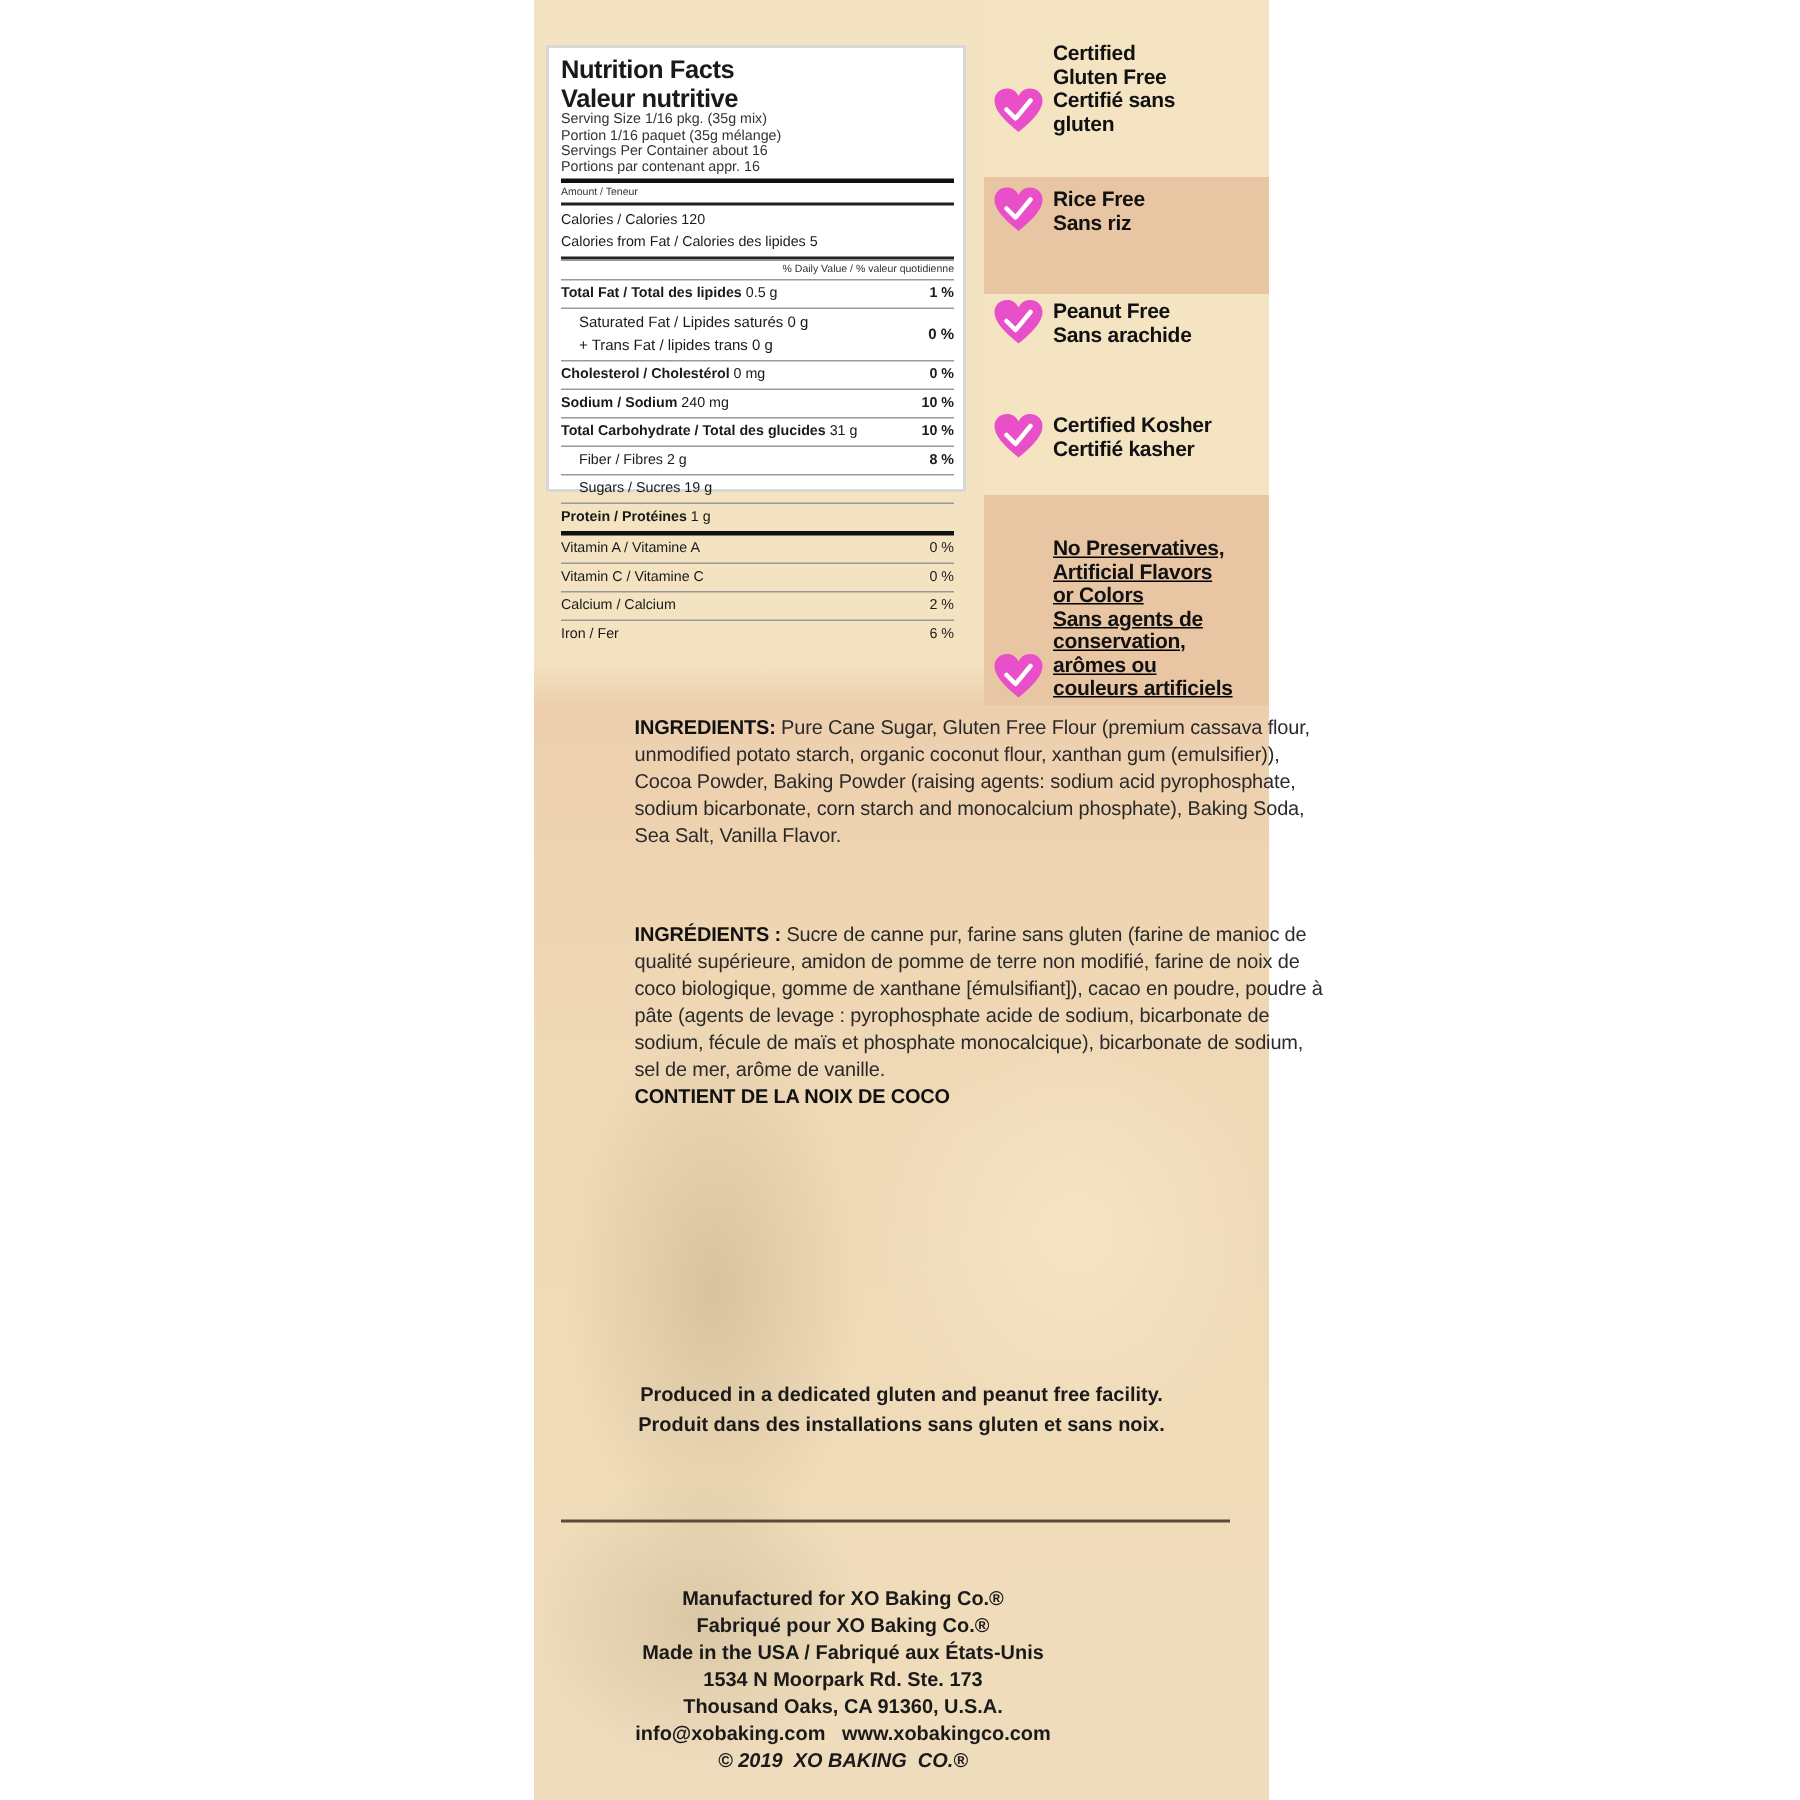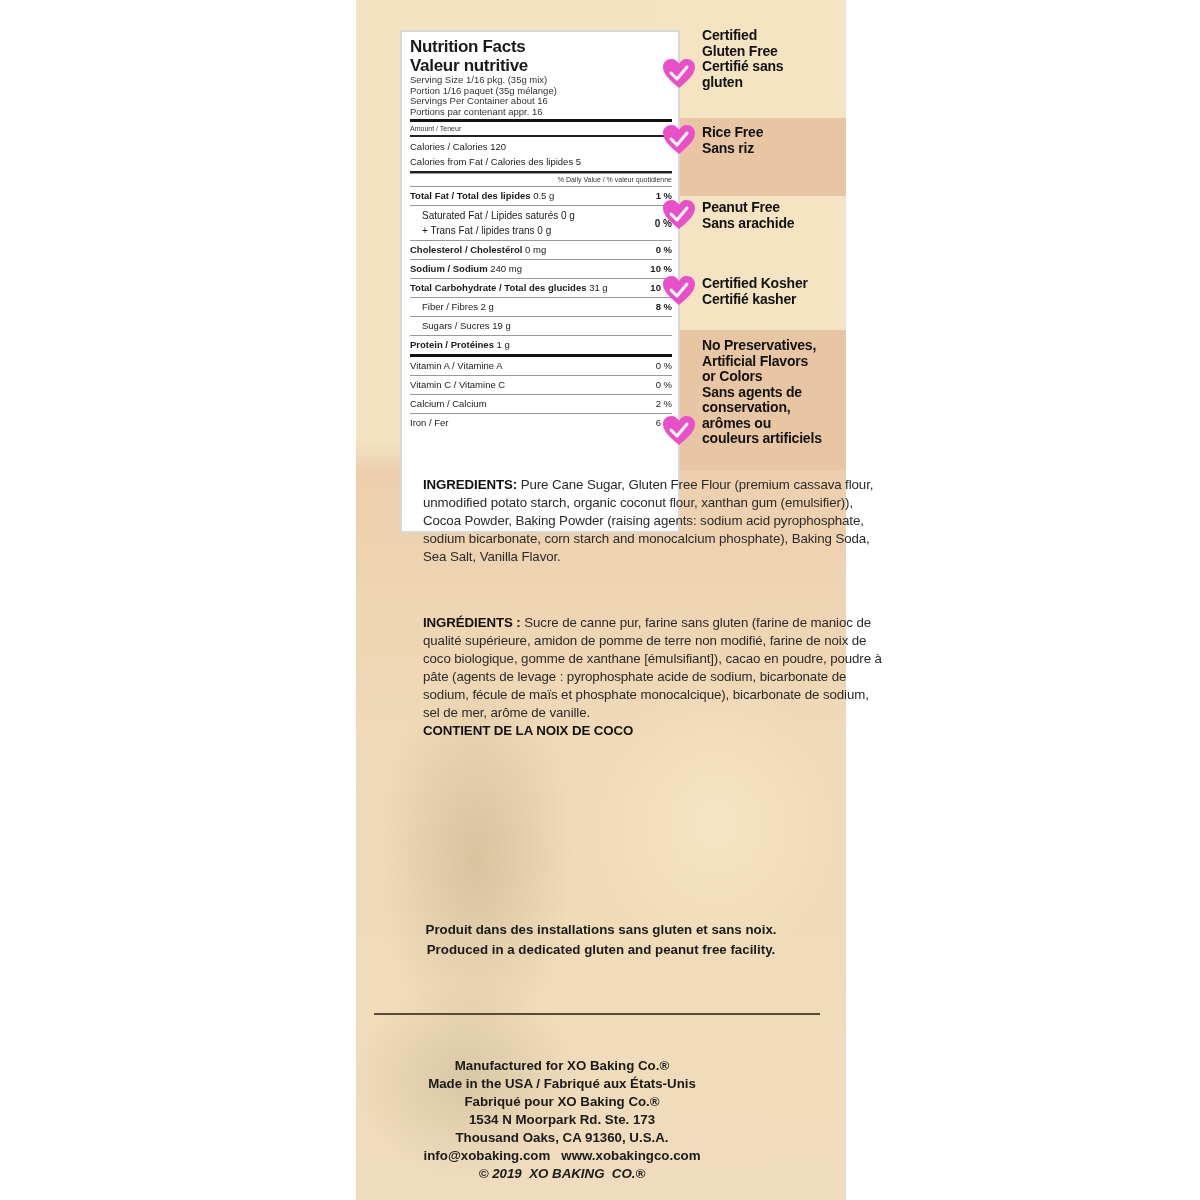--- a/index.html
+++ b/index.html
@@ -16,23 +16,23 @@
         radial-gradient(ellipse 160px 140px at 110px 1080px, rgba(175,160,125,0.35), rgba(175,160,125,0) 70%),
         linear-gradient(180deg, #f3e3c0 0px, #f3e3c0 440px, #edcfae 470px, #efd5b2 600px, #efdab8 760px, #f0dcb9 1000px, #efdcbd 1200px);
     }
     
     .band { position: absolute; left: 300px; width: 190px; }
     .band.cream { background: #f4e4c1; }
     .band.peach { background: #e9c6a3; }
 
     
     .nf {
-      position: absolute; left: 8px; top: 30px; width: 280px; height: 503px;
+      position: absolute; left: 8px; top: 30px; width: 280px; height: 298px;
       background: #ffffff; border: 2px solid #d8d8d8; box-sizing: border-box;
-      padding: 5px 6px 0 8px; color: #1a1a1a; margin-left: 36px;
+      padding: 5px 6px 0 8px; color: #1a1a1a;
     }
     .nf-title { font-weight: bold; font-size: 17px; line-height: 19px; letter-spacing: -0.3px; }
     .nf-small { font-size: 9.5px; line-height: 10.5px; color: #333; }
     .rule-thick { border-top: 3px solid #111; margin: 2px 0 2px 0; }
     .rule-med { border-top: 2px solid #222; margin: 2px 0; }
     .nf-amount { font-size: 7px; line-height: 9px; color: #333; }
     .nf-row {
       display: flex; justify-content: space-between; align-items: center;
       font-size: 9.5px; line-height: 18px; border-top: 1px solid #999;
     }
@@ -191,21 +191,21 @@
     <svg class="heart" viewBox="0 0 34 32">
       <path d="M17 30 C 6 21, 1 15, 1 9 C 1 4, 5 1, 9.5 1 C 13 1, 15.5 3, 17 6 C 18.5 3, 21 1, 24.5 1 C 29 1, 33 4, 33 9 C 33 15, 28 21, 17 30 Z" fill="#e84fc8"></path>
       <path d="M9 15 L15 21 L25 9" stroke="#ffffff" stroke-width="3" fill="none" stroke-linecap="round" stroke-linejoin="round"></path>
     </svg>
     <div class="badge-text">
       <div>Certified Kosher</div>
       <div>Certifié kasher</div>
     </div>
   </div>
 
-  <div class="badge" style="top:338px;">
+  <div class="badge" style="top:358px;text-decoration:underline;">
     <svg class="heart" viewBox="0 0 34 32">
       <path d="M17 30 C 6 21, 1 15, 1 9 C 1 4, 5 1, 9.5 1 C 13 1, 15.5 3, 17 6 C 18.5 3, 21 1, 24.5 1 C 29 1, 33 4, 33 9 C 33 15, 28 21, 17 30 Z" fill="#e84fc8"></path>
       <path d="M9 15 L15 21 L25 9" stroke="#ffffff" stroke-width="3" fill="none" stroke-linecap="round" stroke-linejoin="round"></path>
     </svg>
     <div class="badge-text">
       <div>No Preservatives,</div>
       <div>Artificial Flavors</div>
       <div>or Colors</div>
       <div>Sans agents de</div>
       <div>conservation,</div>
@@ -217,28 +217,28 @@
   <div class="ing" style="top:476px;">
     <b>INGREDIENTS:</b><span> Pure Cane Sugar, Gluten Free Flour (premium cassava flour, unmodified potato starch, organic coconut flour, xanthan gum (emulsifier)), Cocoa Powder, Baking Powder (raising agents: sodium acid pyrophosphate, sodium bicarbonate, corn starch and monocalcium phosphate), Baking Soda, Sea Salt, Vanilla Flavor.</span>
   </div>
 
   <div class="ing" style="top:614px;">
     <b>INGRÉDIENTS :</b><span> Sucre de canne pur, farine sans gluten (farine de manioc de qualité supérieure, amidon de pomme de terre non modifié, farine de noix de coco biologique, gomme de xanthane [émulsifiant]), cacao en poudre, poudre à pâte (agents de levage : pyrophosphate acide de sodium, bicarbonate de sodium, fécule de maïs et phosphate monocalcique), bicarbonate de sodium, sel de mer, arôme de vanille.</span>
     <div class="allergen">CONTIENT DE LA NOIX DE COCO</div>
   </div>
 
   <div class="facility">
+    <div>Produced in a dedicated gluten and peanut free facility.</div>
     <div>Produit dans des installations sans gluten et sans noix.</div>
-    <div>Produced in a dedicated gluten and peanut free facility.</div>
   </div>
 
   <div class="divider"></div>
 
   <div class="mfr">
     <div>Manufactured for XO Baking Co.®</div>
+    <div>Fabriqué pour XO Baking Co.®</div>
     <div>Made in the USA / Fabriqué aux États-Unis</div>
-    <div>Fabriqué pour XO Baking Co.®</div>
     <div>1534 N Moorpark Rd. Ste. 173</div>
     <div>Thousand Oaks, CA 91360, U.S.A.</div>
     <div style="white-space:pre;">info@xobaking.com   www.xobakingco.com</div>
     <div style="white-space:pre;font-style:italic;">© 2019  XO BAKING  CO.®</div>
   </div>
 </div>
 
 </body></html>

